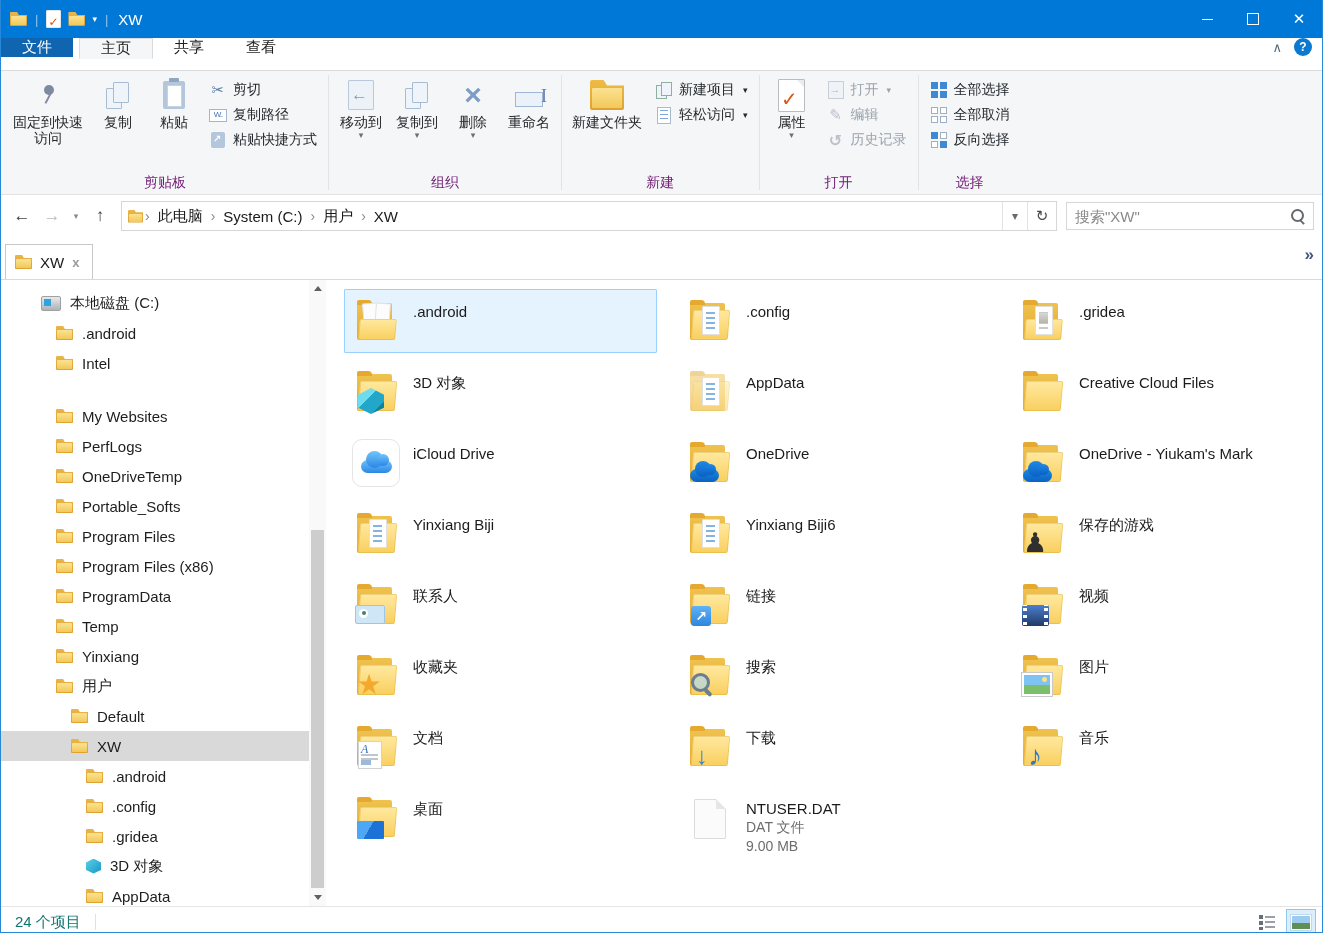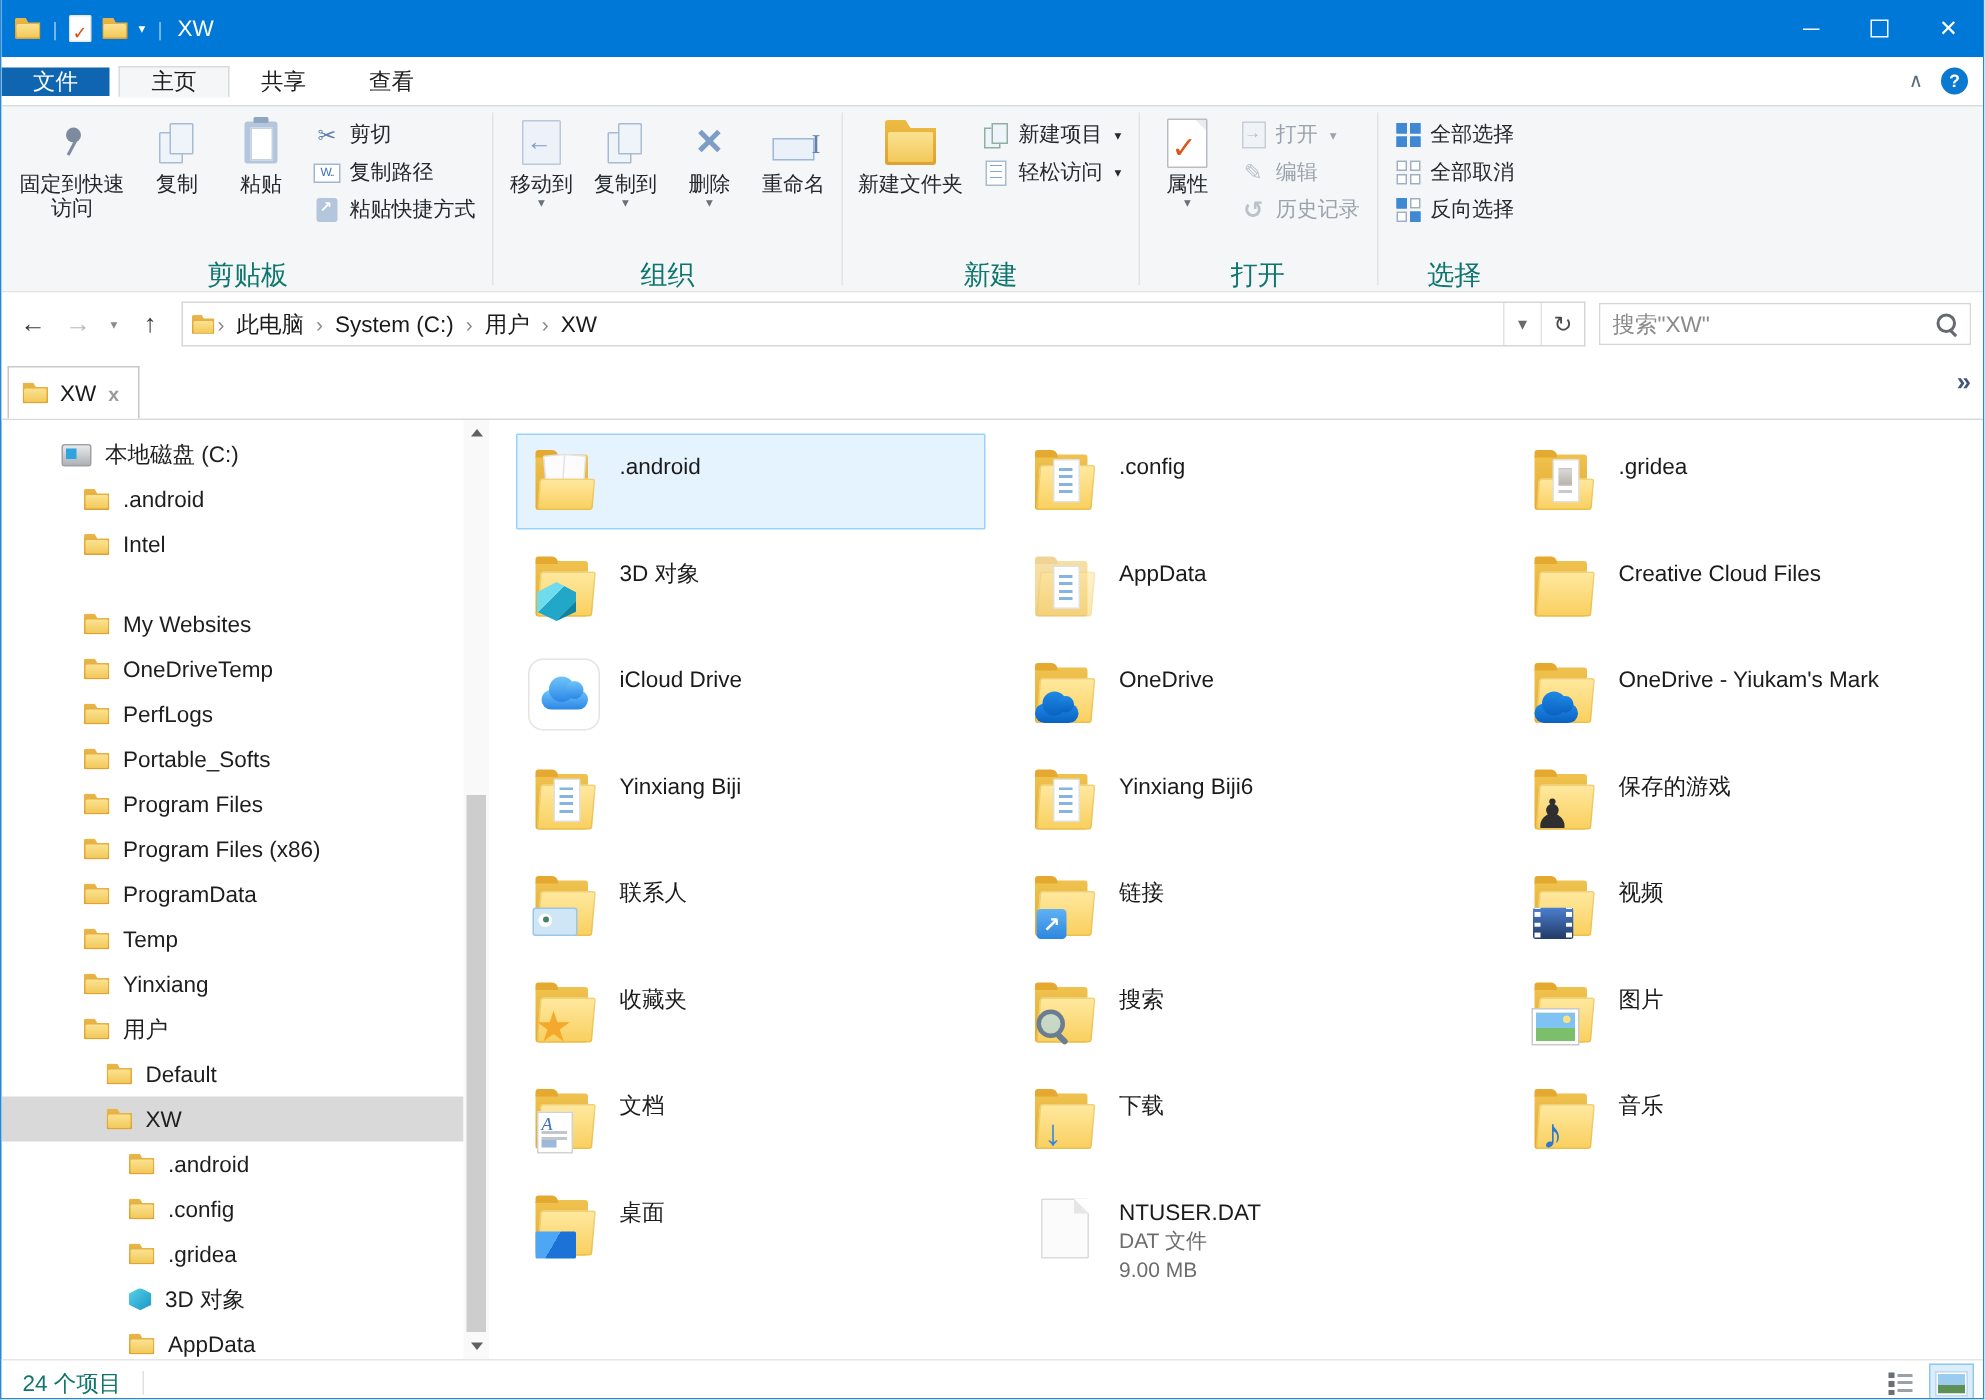--- a/index.html
+++ b/index.html
@@ -20,33 +20,33 @@
 
   
   .tf{position:relative;width:17px;height:14px;flex:none;display:inline-block}
   .tf::before{content:"";position:absolute;inset:0;background:linear-gradient(#E9B64A,#DFA12F);border-radius:1px;clip-path:polygon(0 0,42% 0,52% 22%,100% 22%,100% 100%,0 100%)}
   .tf::after{content:"";position:absolute;left:1px;right:1px;top:4px;bottom:1px;background:linear-gradient(#FBE291,#F2C95A);border-radius:1px}
   .i-prop-s{position:relative;width:13px;height:16px;background:#fff;border:1px solid #E3E6EA;border-radius:1px;display:inline-block}
   .i-prop-s::after{content:"✓";position:absolute;left:1px;bottom:-2px;color:#E04A12;font-size:12px;font-weight:bold}
   .dd{font-size:9px;color:inherit;line-height:1}
 
   
-  .tabrow{height:32px;background:#fff;display:flex;align-items:center;border-bottom:1px solid #DADBDC;position:relative}
+  .tabrow{height:32px;background:#fff;display:flex;align-items:flex-start;border-bottom:1px solid #DADBDC;position:relative}
   .rtab{padding:0 21px;display:flex;align-items:center;font-size:15px;color:#1E1E1E;cursor:pointer}
   .rtab.file{background:#1065B0;color:#fff;margin-right:6px}
   .rtab.active{background:#F5F6F7;border:1px solid #DADBDC;border-bottom:1px solid #F5F6F7;margin-bottom:-1px}
   .tabrow-right{margin-left:auto;display:flex;align-items:center;gap:12px;padding-right:10px}
   .rib-collapse{color:#5A6A78;font-size:13px;cursor:pointer}
   .rib-help{width:18px;height:18px;border-radius:50%;background:#0B79D0;color:#fff;font-size:12px;font-weight:bold;display:flex;align-items:center;justify-content:center;cursor:pointer}
 
   
   .ribbon{height:123px;background:#F5F6F7;border-bottom:1px solid #E1E2E3;display:flex;align-items:stretch;padding-left:2px}
   .rgroup{display:flex;flex-direction:column;padding:2px 4px 0 4px}
   .rgroup-body{flex:1;display:flex;align-items:flex-start;gap:2px}
-  .rgroup-label{height:22px;display:flex;align-items:center;justify-content:center;font-size:18px;color:#0f766e}
+  .rgroup-label{height:22px;display:flex;align-items:center;justify-content:center;font-size:14px;color:#701a75}
   .gsep{width:1px;background:#E2E3E4;margin:4px 1px}
   .rbtn{display:flex;flex-direction:column;align-items:center;padding:3px 5px 1px 5px;border-radius:2px;cursor:pointer;min-width:44px}
   .ric{height:38px;display:flex;align-items:center;justify-content:center}
   .rlbl{font-size:14px;color:#24292E;text-align:center;line-height:16px;max-width:72px}
   .rbtn .dd{color:#68707A;margin-top:1px}
   .rstack{display:flex;flex-direction:column;justify-content:flex-start;gap:3px;padding-top:6px}
   .sbtn{display:flex;align-items:center;gap:6px;font-size:14px;color:#24292E;padding:2px 6px;border-radius:2px;cursor:pointer}
   .sbtn .dd{margin-left:2px}
   .sbtn.dis,.rbtn.dis .rlbl{color:#9AA3AD}
   .sbtn.dis .sic{opacity:.65}
@@ -459,25 +459,25 @@
           <div class="trow" style="padding-left: 55px;">
             <span class="tf"></span>
             <span>Intel</span>
           </div>
           <div class="trow" style="padding-left: 55px; margin-top: 23px;">
             <span class="tf"></span>
             <span>My Websites</span>
           </div>
           <div class="trow" style="padding-left: 55px;">
             <span class="tf"></span>
+            <span>PerfLogs</span>
+          </div>
+          <div class="trow" style="padding-left: 55px;">
+            <span class="tf"></span>
             <span>OneDriveTemp</span>
-          </div>
-          <div class="trow" style="padding-left: 55px;">
-            <span class="tf"></span>
-            <span>PerfLogs</span>
           </div>
           <div class="trow" style="padding-left: 55px;">
             <span class="tf"></span>
             <span>Portable_Softs</span>
           </div>
           <div class="trow" style="padding-left: 55px;">
             <span class="tf"></span>
             <span>Program Files</span>
           </div>
           <div class="trow" style="padding-left: 55px; text-align: right;">

